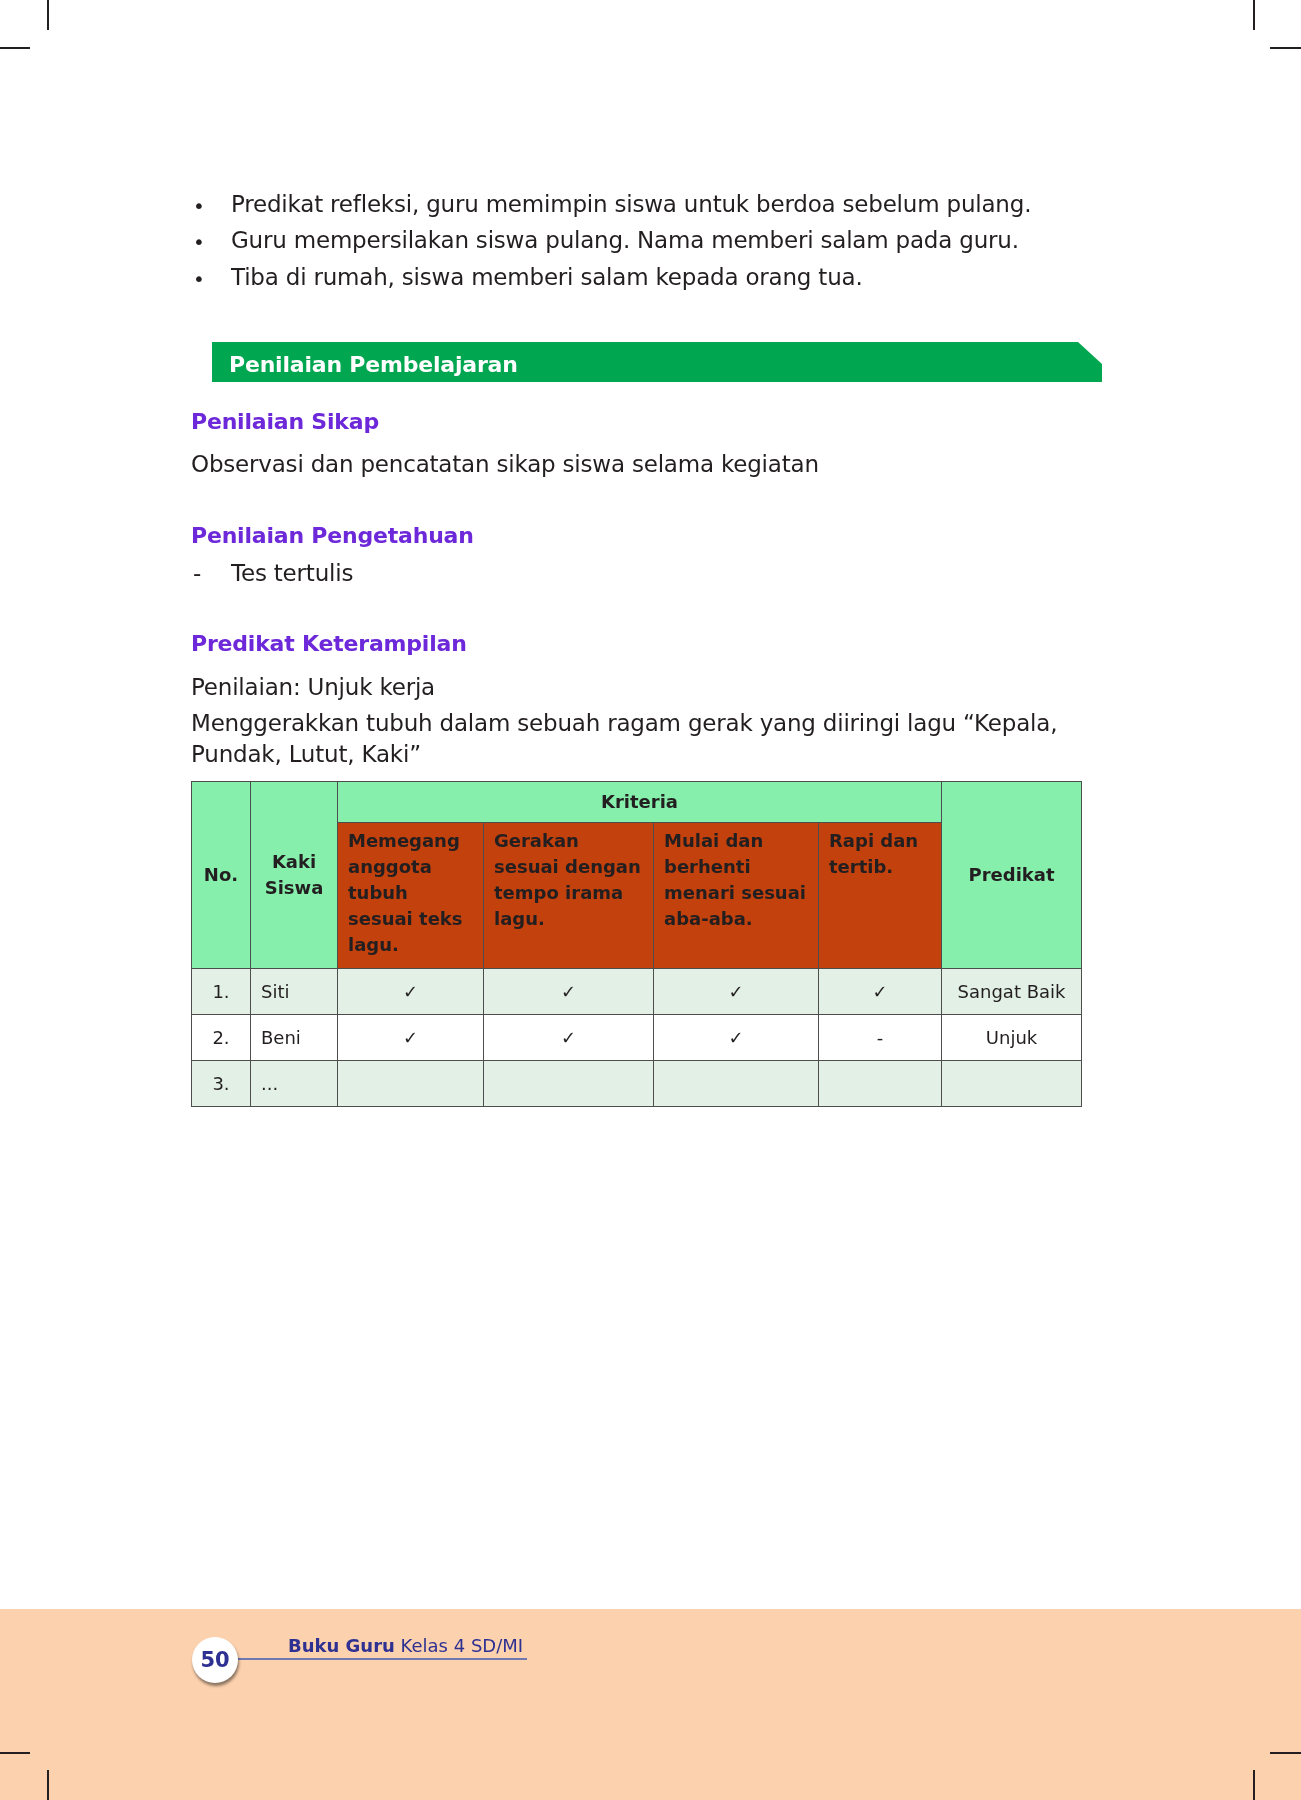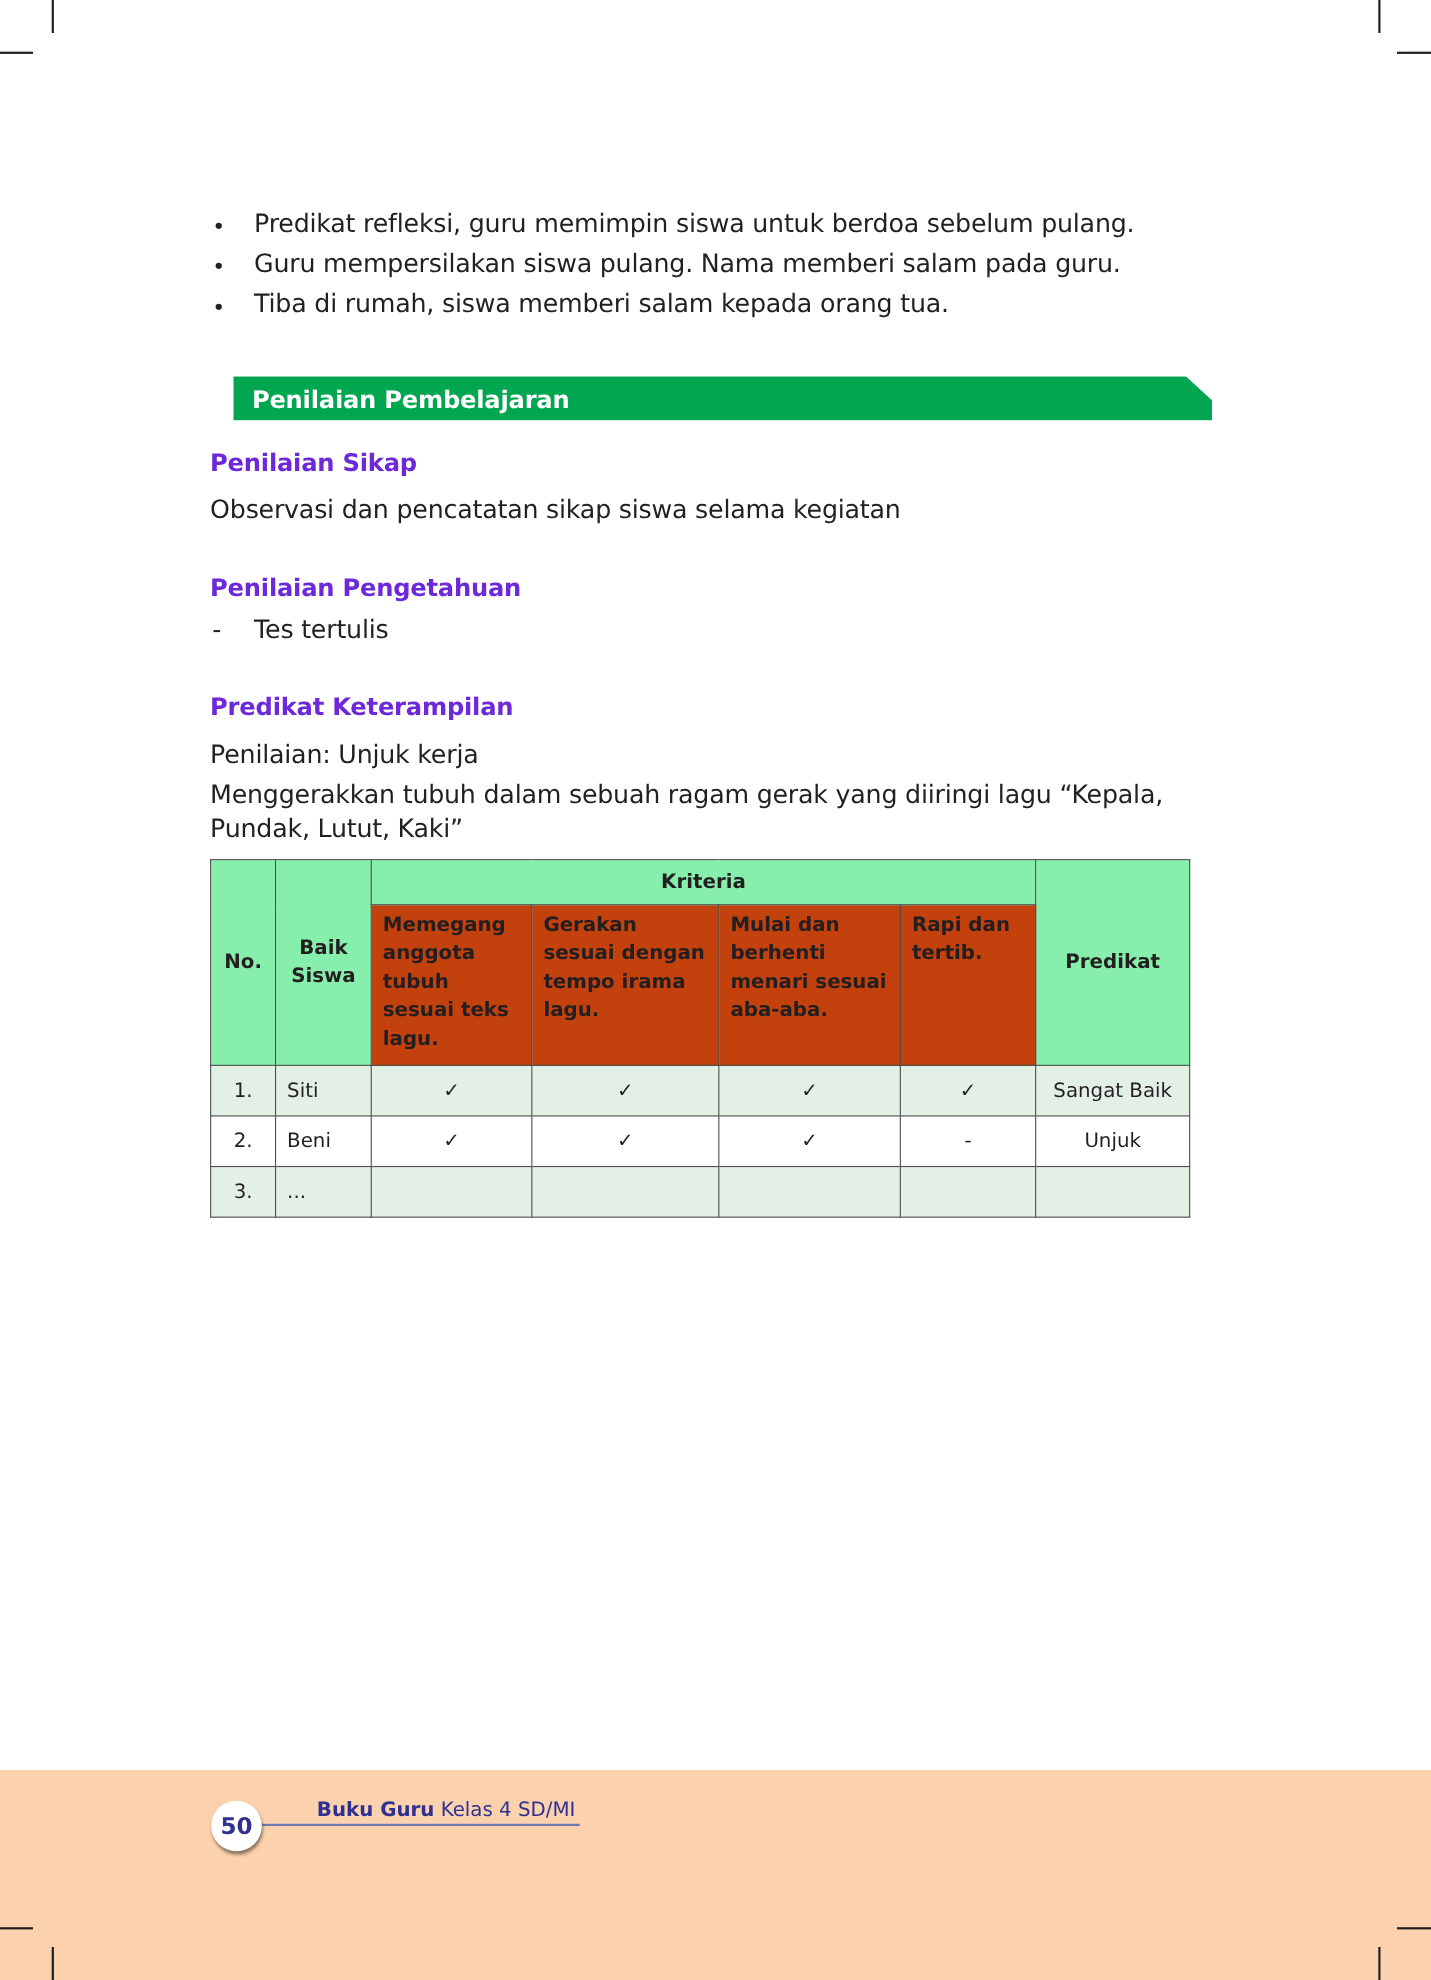--- a/index.html
+++ b/index.html
@@ -77,21 +77,21 @@
       <col style="width:146px">
       <col style="width:170px">
     <col style="width:165px">
       <col style="width:123px">
       <col style="width:140px">
   </colgroup>
   <tbody>
       <tr style="height:41px;">
     <th rowspan="2" class="hdr-dark center">No.</th>
     <th rowspan="2" class="hdr-dark center">
-      <div>Baik</div>
+      <div>Kaki</div>
       <div>Siswa</div>
     </th>
     <th colspan="4" class="hdr-dark center">Kriteria</th>
     <th rowspan="2" class="hdr-dark center">Predikat</th>
   </tr>
   <tr style="height:146px;">
     <th class="hdr-light crit-cell">
       <div>Memegang</div>
       <div>anggota</div>
       <div>tubuh</div>

